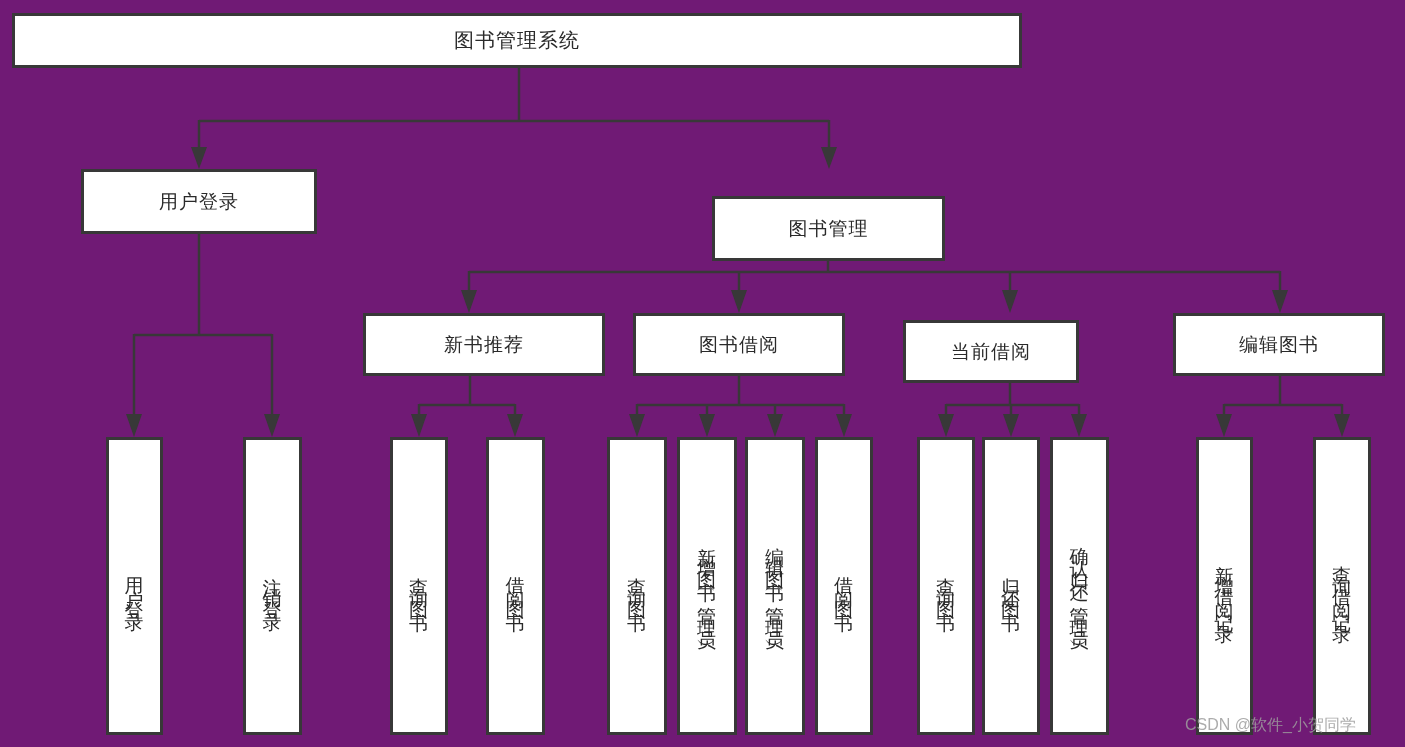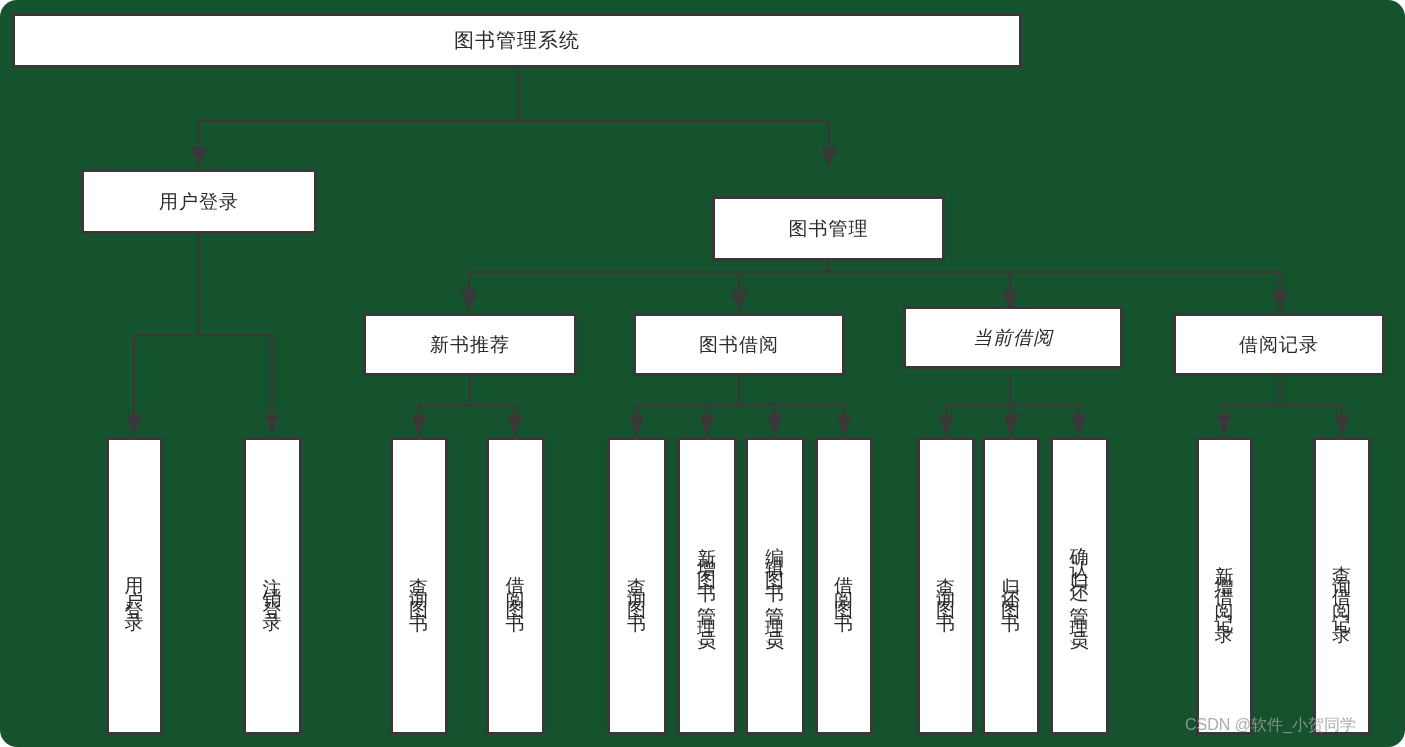--- a/index.html
+++ b/index.html
@@ -5,23 +5,22 @@
   html, body {
     margin: 0;
     padding: 0;
     background: #ffffff;
     font-family: "Liberation Sans", "DejaVu Sans", sans-serif;
   }
   .canvas {
     position: relative;
     width: 1405px;
     height: 747px;
-    background: #14532d;
+    background: #701a75;
     overflow: hidden;
-    border-radius: 17px;
   }
   .wires {
     position: absolute;
     left: 0;
     top: 0;
     width: 1405px;
     height: 747px;
     z-index: 1;
   }
   .box {
@@ -148,31 +147,31 @@
     <span>图书管理系统</span>
   </div>
 
   <div class="box h" style="left:81px; top:169px; width:236px; height:65px;">
     <span>用户登录</span>
   </div>
   <div class="box h" style="left:712px; top:169px; width:233px; height:65px;margin-top:27px;">
     <span>图书管理</span>
   </div>
 
-  <div class="box h" style="left:363px; top:313px; width:214px; height:63px;">
+  <div class="box h" style="left:363px; top:313px; width:242px; height:63px;">
     <span>新书推荐</span>
   </div>
   <div class="box h" style="left:633px; top:313px; width:212px; height:63px;">
     <span>图书借阅</span>
   </div>
-  <div class="box h" style="left:903px; top:306px; width:220px; height:63px;font-style:italic;">
+  <div class="box h" style="left:903px; top:320px; width:176px; height:63px;">
     <span>当前借阅</span>
   </div>
   <div class="box h" style="left:1173px; top:313px; width:212px; height:63px;">
-    <span>借阅记录</span>
+    <span>编辑图书</span>
   </div>
 
   <div class="box v" style="left:106px; top:437px; width:57px; height:298px;">
     <span>用户登录</span>
   </div>
   <div class="box v" style="left:243px; top:437px; width:59px; height:298px;">
     <span>注销登录</span>
   </div>
 
   <div class="box v" style="left:390px; top:437px; width:58px; height:298px;">

